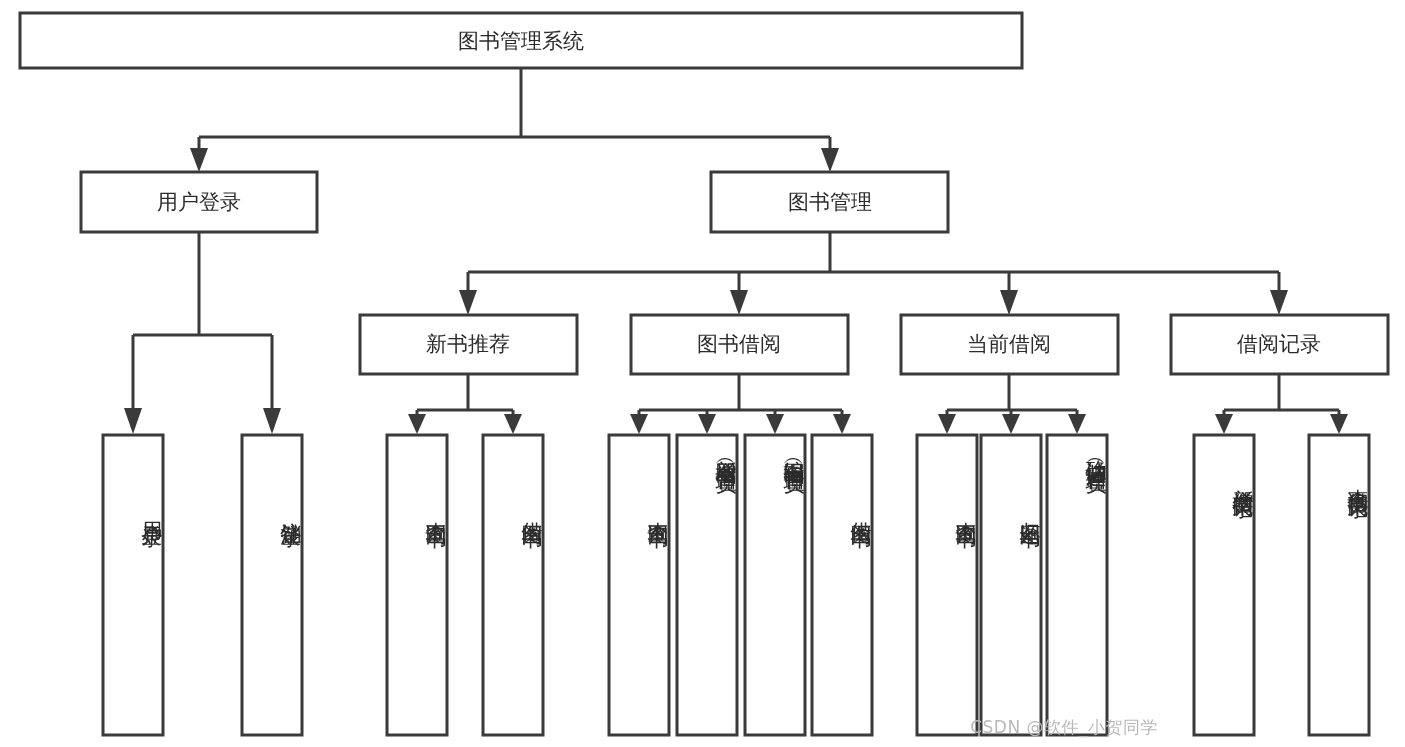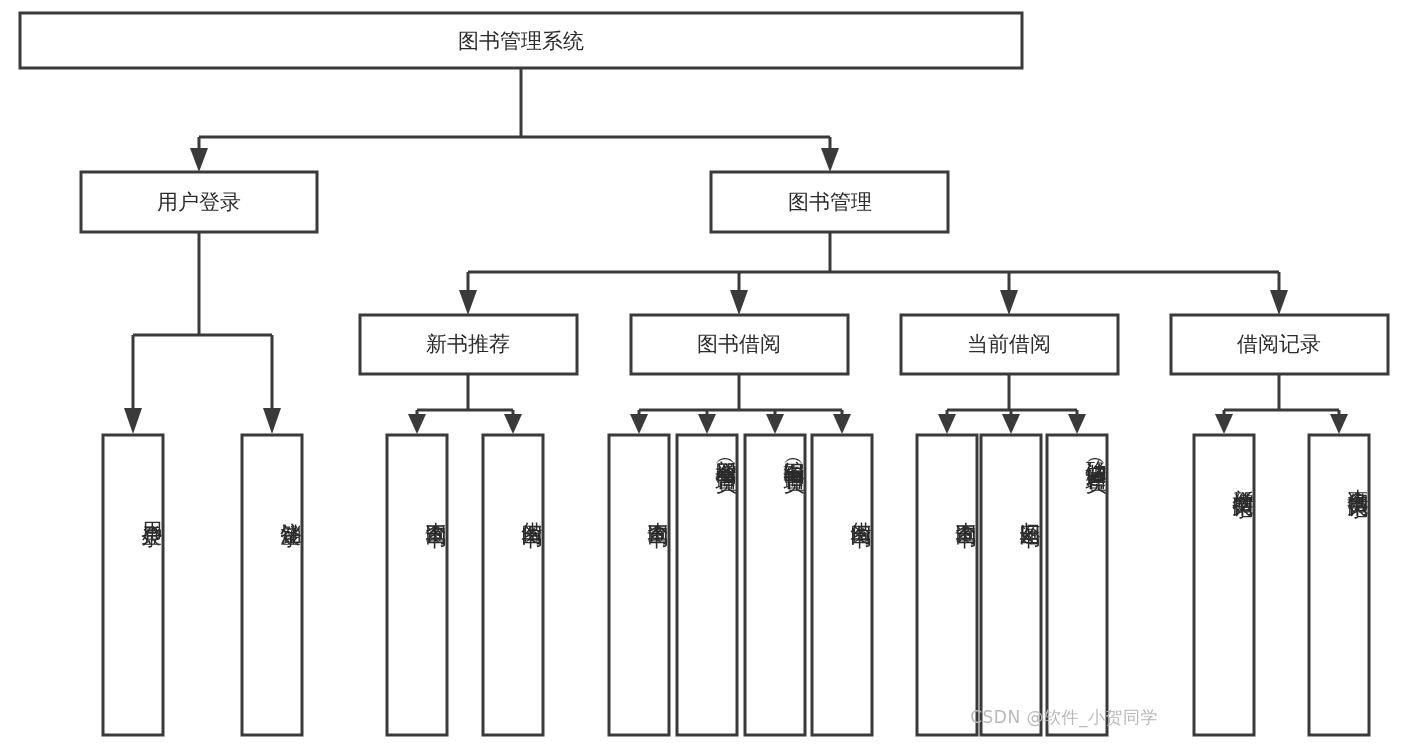--- a/index.html
+++ b/index.html
@@ -57,21 +57,21 @@
     line-height: 1.12;
     color: #2b2b2b;
     letter-spacing: 2px;
     text-align: center;
     white-space: nowrap;
     pointer-events: none;
   }
   .watermark {
     position: absolute;
     right: 10px;
-    bottom: 18px;
+    bottom: 8px;
     font-family: "DejaVu Sans", "Liberation Sans", sans-serif;
     font-size: 17px;
     color: #b9b9b9;
     white-space: nowrap;
     letter-spacing: 0.5px;
   }
 </style>
 </head>
 <body>
 

